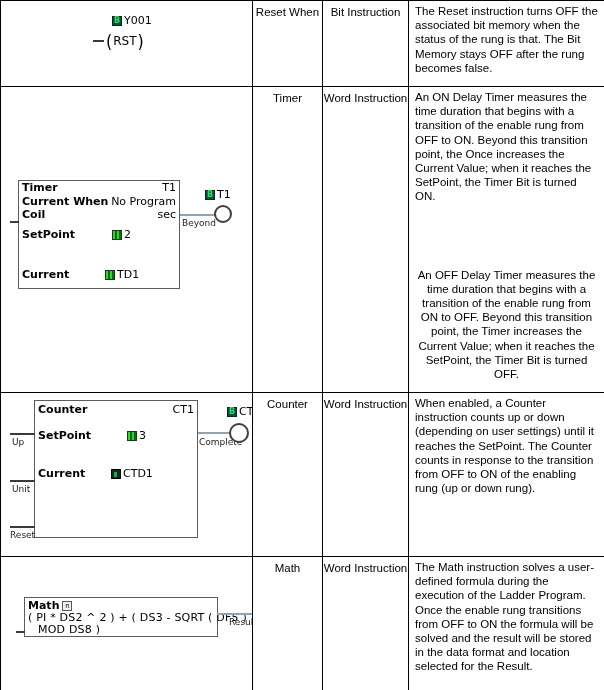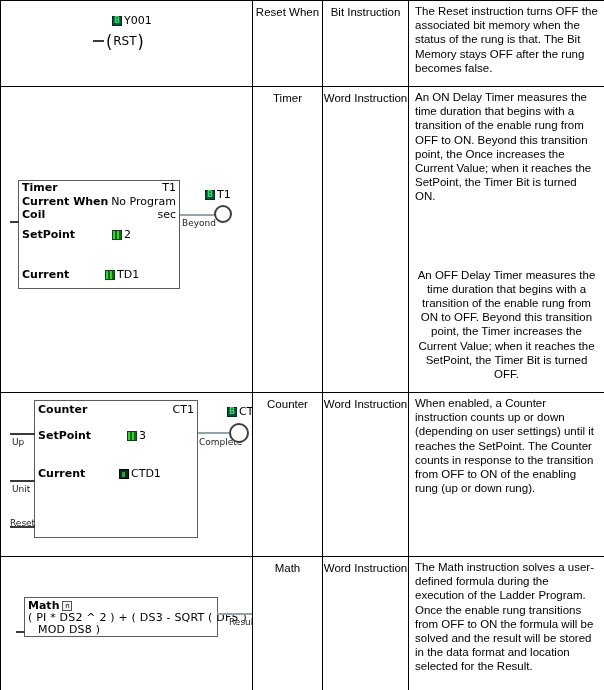--- a/index.html
+++ b/index.html
@@ -146,33 +146,33 @@
           <div class="hdr" style="padding-top:3px">
             <span class="b">Counter</span>
             <span>CT1</span>
           </div>
           <div class="abs b" style="left:3px;top:28px">SetPoint</div>
           <div class="tagrow" style="left:92px;top:28px">
             <span class="icon-int"></span>
             <span>3</span>
           </div>
           <div class="abs b" style="left:3px;top:66px">Current</div>
-          <div class="tagrow" style="left:84px;top:66px">
+          <div class="tagrow" style="left:76px;top:66px">
             <span class="icon-dark">
                   <i></i>
                 </span>
             <span>CTD1</span>
           </div>
         </div>
         <div class="stub" style="left:9px;top:40px;width:25px"></div>
         <div class="minilabel" style="left:11px;top:44px">Up</div>
         <div class="stub" style="left:9px;top:87px;width:25px"></div>
         <div class="minilabel" style="left:11px;top:91px">Unit</div>
         <div class="stub" style="left:9px;top:133px;width:25px"></div>
-        <div class="minilabel" style="left:9px;top:125px">Reset</div>
+        <div class="minilabel" style="left:9px;top:137px">Reset</div>
         <div class="wire" style="left:197px;top:39px;width:32px"></div>
         <div class="minilabel" style="left:198px;top:44px">Complete</div>
         <div class="coil" style="left:228px;top:30px;width:20px;height:20px"></div>
         <div class="tagrow" style="left:226px;top:12px">
           <span class="icon-bit">B</span>
           <span>CT1</span>
         </div>
       </div>
     </td>
     <td class="cell-name"><span>Counter</span></td>

